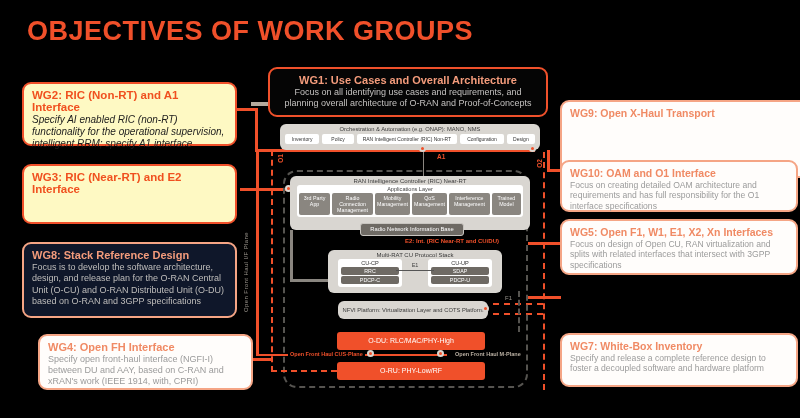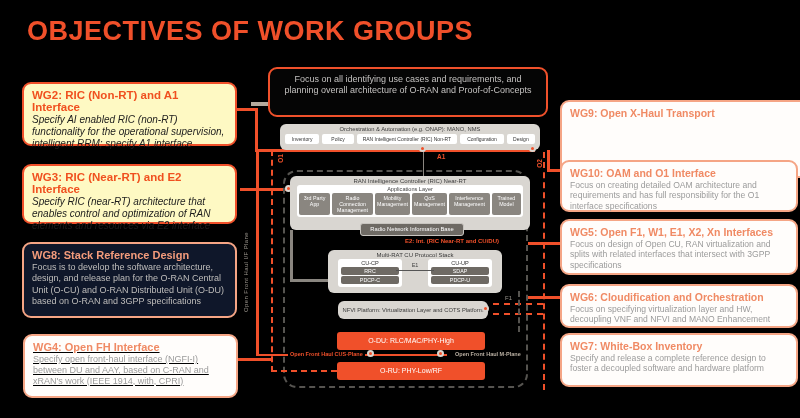--- a/index.html
+++ b/index.html
@@ -95,49 +95,45 @@
   <div class="abs gline" style="left:290px;top:279px;width:40px;height:3px;"></div>
 
   <div class="abs scope" style="left:283px;top:170px;width:245px;height:218px;"></div>
 
   <div class="abs wg wg-light" style="left:22px;top:82px;width:215px;height:64px;">
     <div class="t">WG2: RIC (Non-RT) and A1 Interface</div>
     <div class="b">Specify AI enabled RIC (non-RT) functionality for the operational supervision, intelligent RRM; specify A1 interface</div>
   </div>
   <div class="abs wg wg-light" style="left:22px;top:164px;width:215px;height:60px;">
     <div class="t">WG3: RIC (Near-RT) and E2 Interface</div>
-    <div class="b">Specify RIC (near-RT) architecture that enables control and optimization of RAN elements and resources via E2 interface</div>
   </div>
   <div class="abs wg wg-dark8" style="left:22px;top:242px;width:215px;height:76px;">
     <div class="t">WG8: Stack Reference Design</div>
     <div class="b">Focus is to develop the software architecture, design, and release plan for the O-RAN Central Unit (O-CU) and O-RAN Distributed Unit (O-DU) based on O-RAN and 3GPP specifications</div>
   </div>
-  <div class="abs wg wg-soft" style="left:23px;top:334px;width:215px;height:64px;text-decoration:underline;">
+  <div class="abs wg wg-soft" style="left:38px;top:334px;width:215px;height:56px;">
     <div class="t" style="font-size:11px;">WG4: Open FH Interface</div>
     <div class="b" style="font-size:9px;">Specify open front-haul interface (NGFI-I) between DU and AAY, based on C-RAN and xRAN's work (IEEE 1914, with, CPRI)</div>
   </div>
 
   <div class="abs wg wg-dark center" style="left:268px;top:67px;width:280px;height:50px;">
+    <div class="t">WG1: Use Cases and Overall Architecture</div>
     <div class="b">Focus on all identifying use cases and requirements, and planning overall architecture of O-RAN and Proof-of-Concepts</div>
   </div>
 
   <div class="abs wg wg-soft" style="left:560px;top:64px;width:282px;height:78px;margin-top:36px;">
     <div class="t">WG9: Open X-Haul Transport</div>
   </div>
   <div class="abs wg wg-soft" style="left:560px;top:160px;width:238px;height:52px;">
     <div class="t">WG10: OAM and O1 Interface</div>
     <div class="b">Focus on creating detailed OAM architecture and requirements and has full responsibility for the O1 interface specifications</div>
   </div>
   <div class="abs wg wg-soft" style="left:560px;top:219px;width:238px;height:56px;">
     <div class="t">WG5: Open F1, W1, E1, X2, Xn Interfaces</div>
     <div class="b">Focus on design of Open CU, RAN virtualization and splits with related interfaces that intersect with 3GPP specifications</div>
-  </div>
-  <div class="abs wg wg-soft" style="left:560px;top:284px;width:238px;height:44px;">
-    <div class="t">WG6: Cloudification and Orchestration</div>
-    <div class="b">Focus on specifying virtualization layer and HW, decoupling VNF and NFVI and MANO Enhancement</div>
   </div>
   <div class="abs wg wg-soft" style="left:560px;top:333px;width:238px;height:54px;">
     <div class="t">WG7: White-Box Inventory</div>
     <div class="b">Specify and release a complete reference design to foster a decoupled software and hardware platform</div>
   </div>
 
   <div class="abs gbox" style="left:280px;top:124px;width:260px;height:26px;">
     <div class="gt" style="font-size:5.8px;">Orchestration &amp; Automation (e.g. ONAP): MANO, NMS</div>
     <div class="chiprow">
       <div class="chip" style="flex:1.05;">Inventory</div>

